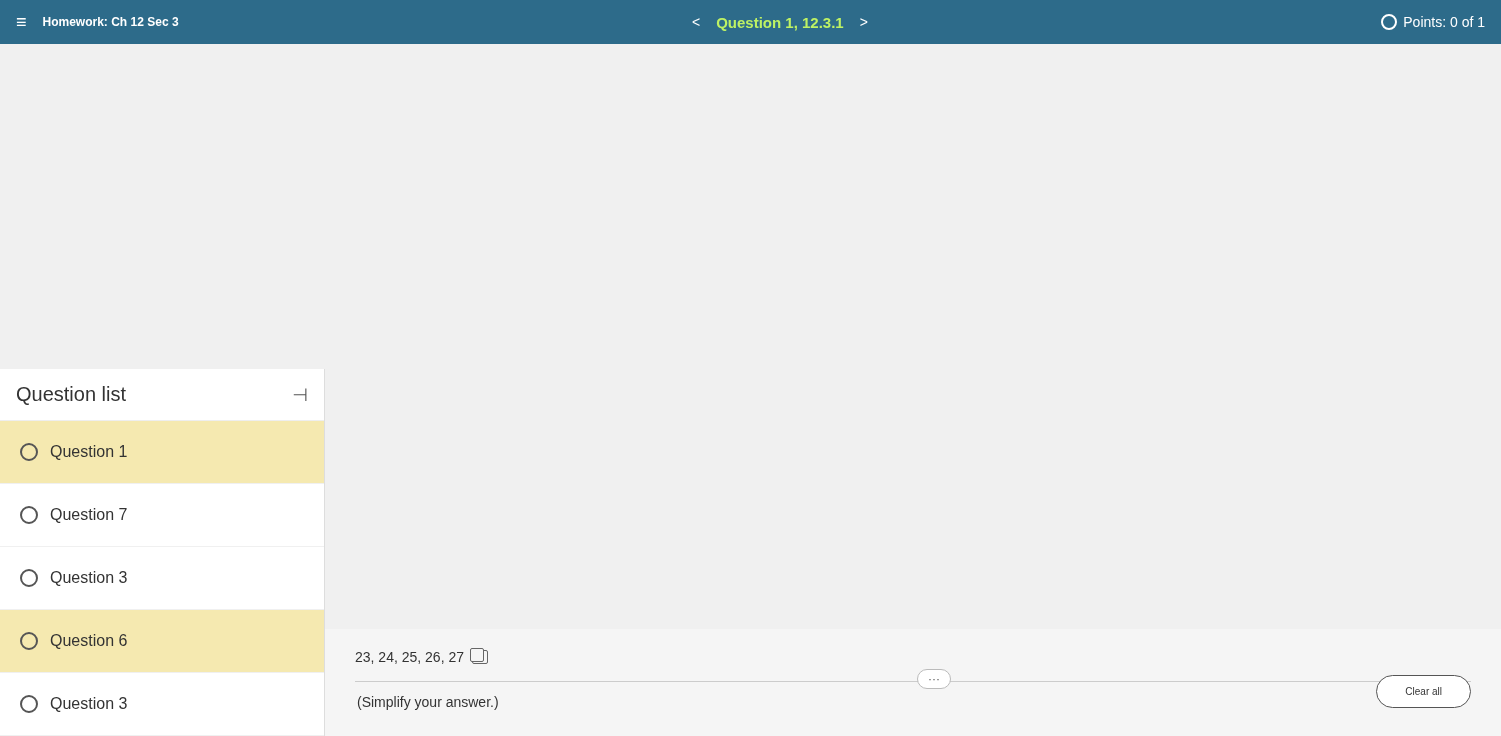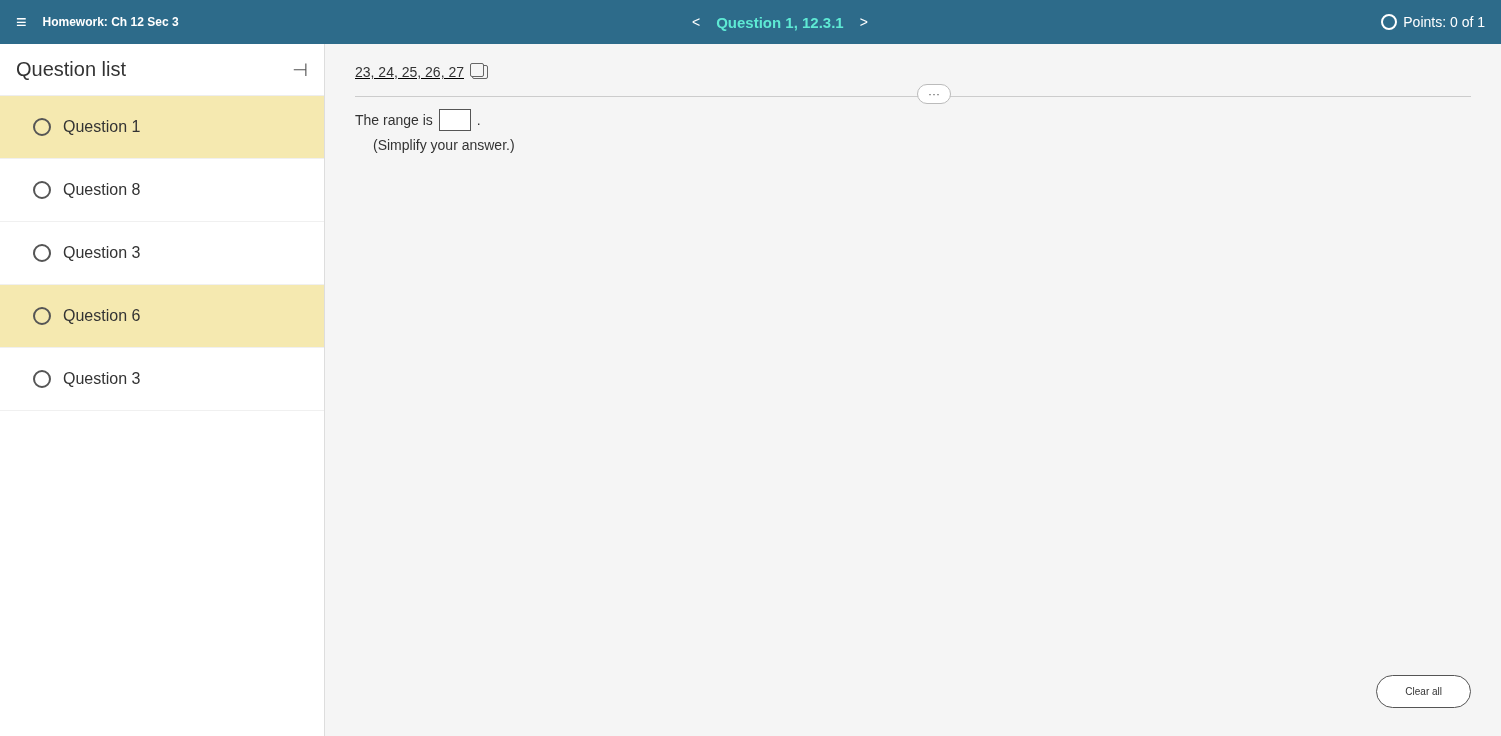--- a/index.html
+++ b/index.html
@@ -37,41 +37,42 @@
     }
     .nav-arrow {
       color: white;
       font-size: 14px;
       cursor: pointer;
       padding: 2px 6px;
     }
     .question-label {
       font-size: 15px;
       font-weight: bold;
-      color: #5eead4;
+      color: #bef264;
     }
     .header-right {
       display: flex;
       align-items: center;
       gap: 6px;
       font-size: 14px;
       color: white;
     }
     .points-circle {
       width: 16px;
       height: 16px;
       border: 2px solid white;
       border-radius: 50%;
       display: inline-block;
     }
 
     
     .main-layout {
       display: flex;
       height: calc(736px - 44px);
+      align-items: flex-end;
     }
 
     
     .sidebar {
       width: 325px;
       background: #ffffff;
       border-right: 1px solid #ddd;
       flex-shrink: 0;
     }
     .sidebar-header {
@@ -88,21 +89,21 @@
     }
     .collapse-icon {
       font-size: 18px;
       color: #555;
       cursor: pointer;
     }
     .question-item {
       display: flex;
       align-items: center;
       gap: 12px;
-      padding: 22px 33px;
+      padding: 22px 20px;
       cursor: pointer;
       border-bottom: 1px solid #f0f0f0;
       font-size: 16px;
       color: #333;
     }
     .question-item.highlighted {
       background: #f5e9b0;
     }
     .question-item .radio-circle {
       width: 18px;
@@ -123,21 +124,20 @@
     .question-instruction {
       font-size: 14px;
       color: #333;
       margin-bottom: 10px;
     }
     .data-items-row {
       display: flex;
       align-items: center;
       gap: 8px;
       margin-bottom: 16px;
-      text-decoration: underline;
     }
     .data-items-text {
       font-size: 14px;
       color: #333;
     }
     .copy-icon {
       width: 16px;
       height: 14px;
       border: 1.5px solid #666;
       border-radius: 2px;
@@ -189,21 +189,21 @@
       height: 22px;
       border: 1px solid #555;
       background: white;
       font-size: 13px;
       text-align: center;
       outline: none;
     }
     .simplify-note {
       font-size: 14px;
       color: #333;
-      margin-left: 18px;
+      margin-left: 2px;
     }
 
     
     .clear-all-btn {
       position: absolute;
       bottom: 28px;
       right: 30px;
       background: white;
       border: 1.5px solid #555;
       border-radius: 20px;
@@ -239,21 +239,21 @@
       <span class="sidebar-title">Question list</span>
       <span class="collapse-icon">⊣</span>
     </div>
 
     <div class="question-item highlighted">
       <span class="radio-circle"></span>
       <span>Question 1</span>
     </div>
     <div class="question-item">
       <span class="radio-circle"></span>
-      <span>Question 8</span>
+      <span>Question 7</span>
     </div>
     <div class="question-item">
       <span class="radio-circle"></span>
       <span>Question 3</span>
     </div>
     <div class="question-item highlighted">
       <span class="radio-circle"></span>
       <span>Question 6</span>
     </div>
     <div class="question-item">
@@ -269,25 +269,20 @@
       <span class="data-items-text">23, 24, 25, 26, 27</span>
       <span class="copy-icon"></span>
     </div>
 
     <div style="position:relative;">
       <hr class="divider-line">
       <button class="more-button">···</button>
     </div>
 
     <div class="answer-row">
-      <span>The range is</span>
-      <input class="answer-input" type="text" placeholder="" style="">
-      <span>.</span>
-    </div>
-    <div class="answer-row">
       <span class="simplify-note">(Simplify your answer.)</span>
     </div>
 
     <button class="clear-all-btn">Clear all</button>
 
   </div>
 
 </div>
 
 </body></html>

